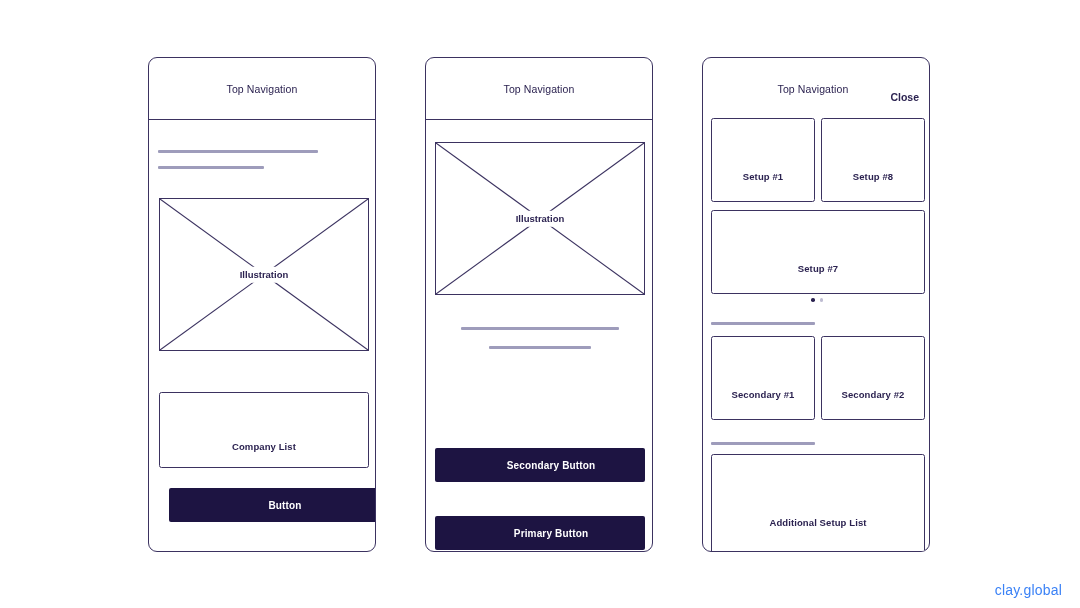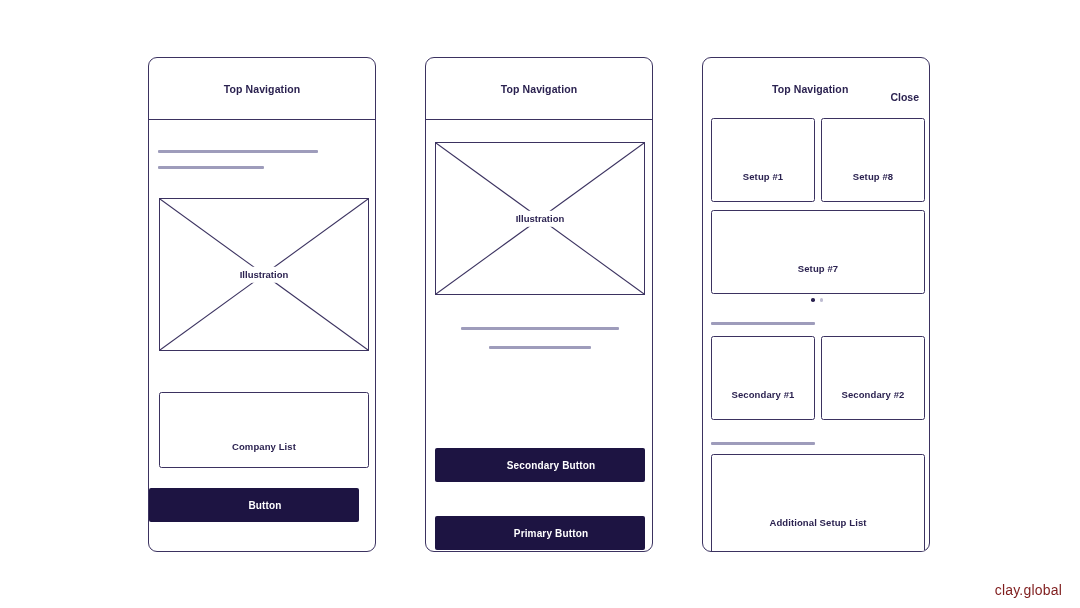--- a/index.html
+++ b/index.html
@@ -40,21 +40,21 @@
     left: 0; right: 0; top: 0;
     height: 62px;
     display: flex;
     align-items: center;
     justify-content: center;
     box-sizing: border-box;
   }
   .topnav.with-divider { border-bottom: 1.4px solid #3b3260; }
   .topnav-title {
     font-size: 10.5px;
-    font-weight: 700;
+    font-weight: 400;
     color: #2b2250;
     letter-spacing: 0.1px;
   }
   .topnav-3 {
     position: absolute;
     left: 0; right: 0; top: 0;
     height: 62px;
     display: flex;
     align-items: center;
     justify-content: flex-end;
@@ -146,21 +146,21 @@
   .dot { width: 3.6px; height: 3.6px; border-radius: 50%; }
   .dot.active { background: #2b2250; }
   .dot.inactive { background: #bfbdd2; }
 
   
   #watermark {
     position: absolute;
     right: 18px;
     bottom: 10px;
     font-size: 14px;
-    color: #7f1d1d;
+    color: #3b82f6;
     letter-spacing: 0.2px;
   }
 </style>
 </head>
 <body>
 
 <div class="phone" id="phone-1">
   <div class="screen">
 
     <div class="topnav with-divider">
@@ -175,21 +175,21 @@
         <line x1="0" y1="0" x2="210" y2="153" stroke="#3b3260" stroke-width="1.1"></line>
         <line x1="210" y1="0" x2="0" y2="153" stroke="#3b3260" stroke-width="1.1"></line>
       </svg>
       <div class="illus-label">Illustration</div>
     </div>
 
     <div class="card" style="left:10px; top:334px; width:210px; height:76px;">
       <span class="card-label">Company List</span>
     </div>
 
-    <div class="btn" style="left:0; top:430px; width:210px; height:34px;">
+    <div class="btn" style="left:20px; top:430px; width:210px; height:34px;">
       <span class="btn-label">Button</span>
     </div>
 
   </div>
 </div>
 
 <div class="phone" id="phone-2">
   <div class="screen">
 
     <div class="topnav with-divider">

